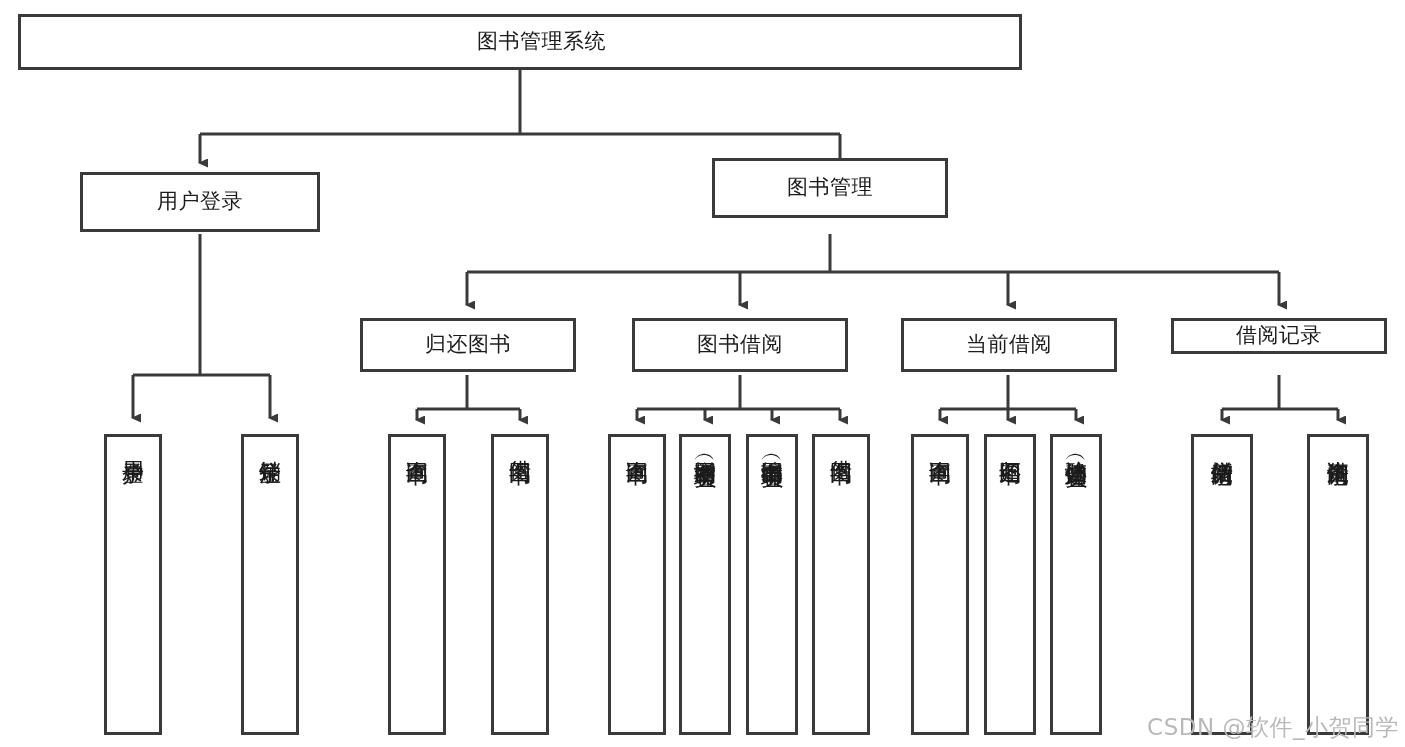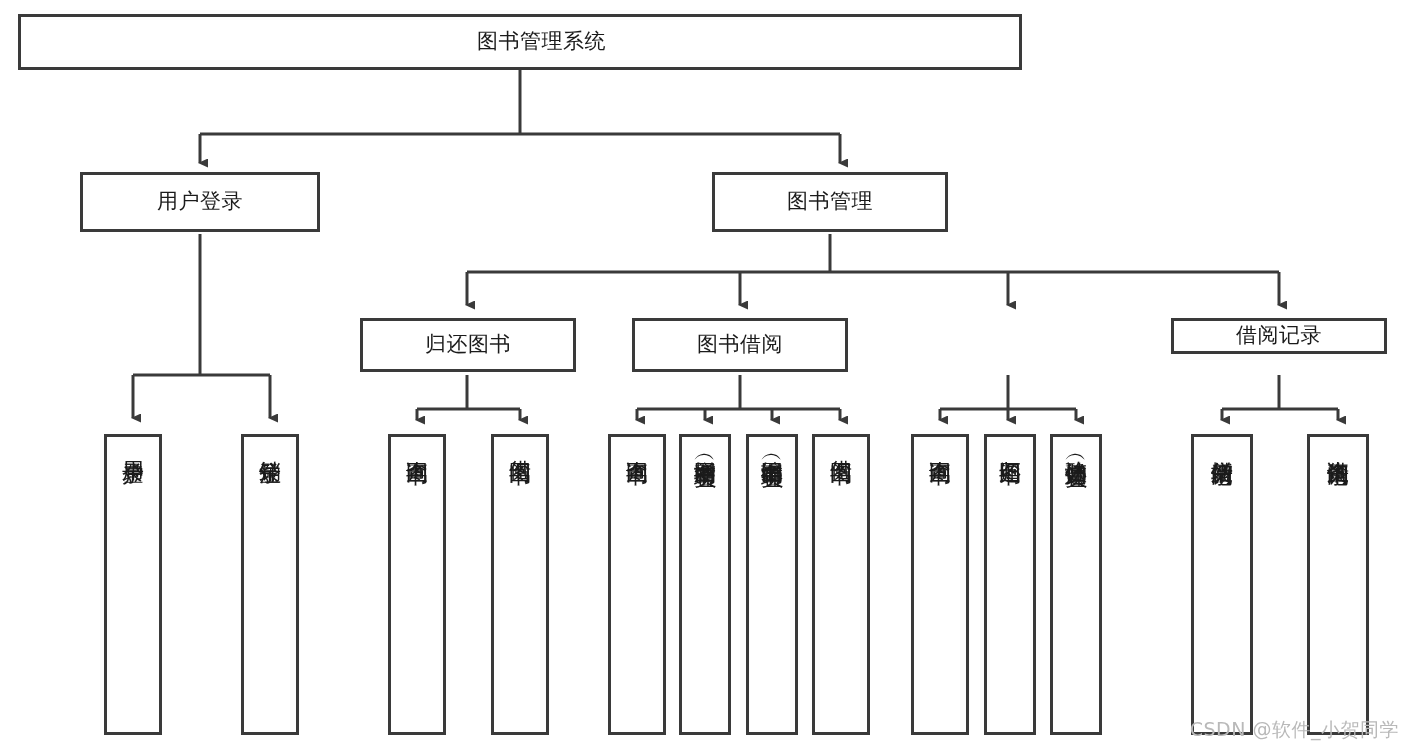--- a/index.html
+++ b/index.html
@@ -45,21 +45,21 @@
     font-size:22px;
     line-height:1.18;
     letter-spacing:1px;
     max-height:280px;
   }
   .node.leaf.tall .lbl{max-height:288px;}
 
   .watermark{
     position:absolute;
     right:6px;bottom:4px;
-    font-size:19px;
+    font-size:23px;
     color:#b9b9b9;
     letter-spacing:0.5px;
     white-space:nowrap;
     pointer-events:none;
   }
 </style>
 </head>
 <body>
 
 <div id="stage">
@@ -115,32 +115,35 @@
   </svg>
 
   <div class="node root" style="left:18px;top:14px;width:1004px;height:56px;padding-left:43px;">
     <span class="lbl">图书管理系统</span>
   </div>
 
   <div class="node lvl2" style="left:80px;top:172px;width:240px;height:60px;">
     <span class="lbl">用户登录</span>
   </div>
 
-  <div class="node lvl2" style="left:712px;top:172px;width:236px;height:60px;">
+  <div class="node lvl2" style="left:712px;top:158px;width:236px;height:60px;">
     <span class="lbl">图书管理</span>
   </div>
 
   <div class="node lvl2" style="left:360px;top:318px;width:216px;height:54px;">
     <span class="lbl">归还图书</span>
   </div>
 
   <div class="node lvl2" style="left:632px;top:318px;width:216px;height:54px;">
     <span class="lbl">图书借阅</span>
   </div>
 
+  <div class="node lvl2" style="left:901px;top:318px;width:216px;height:54px;">
+    <span class="lbl">当前借阅</span>
+  </div>
 
   <div class="node lvl2" style="left:1171px;top:318px;width:216px;height:36px;">
     <span class="lbl">借阅记录</span>
   </div>
 
   <div class="node leaf" style="left:104px;top:434px;width:58px;height:301px;">
     <span class="lbl">用户登录</span>
   </div>
   <div class="node leaf" style="left:241px;top:434px;width:58px;height:301px;">
     <span class="lbl">注销登录</span>

